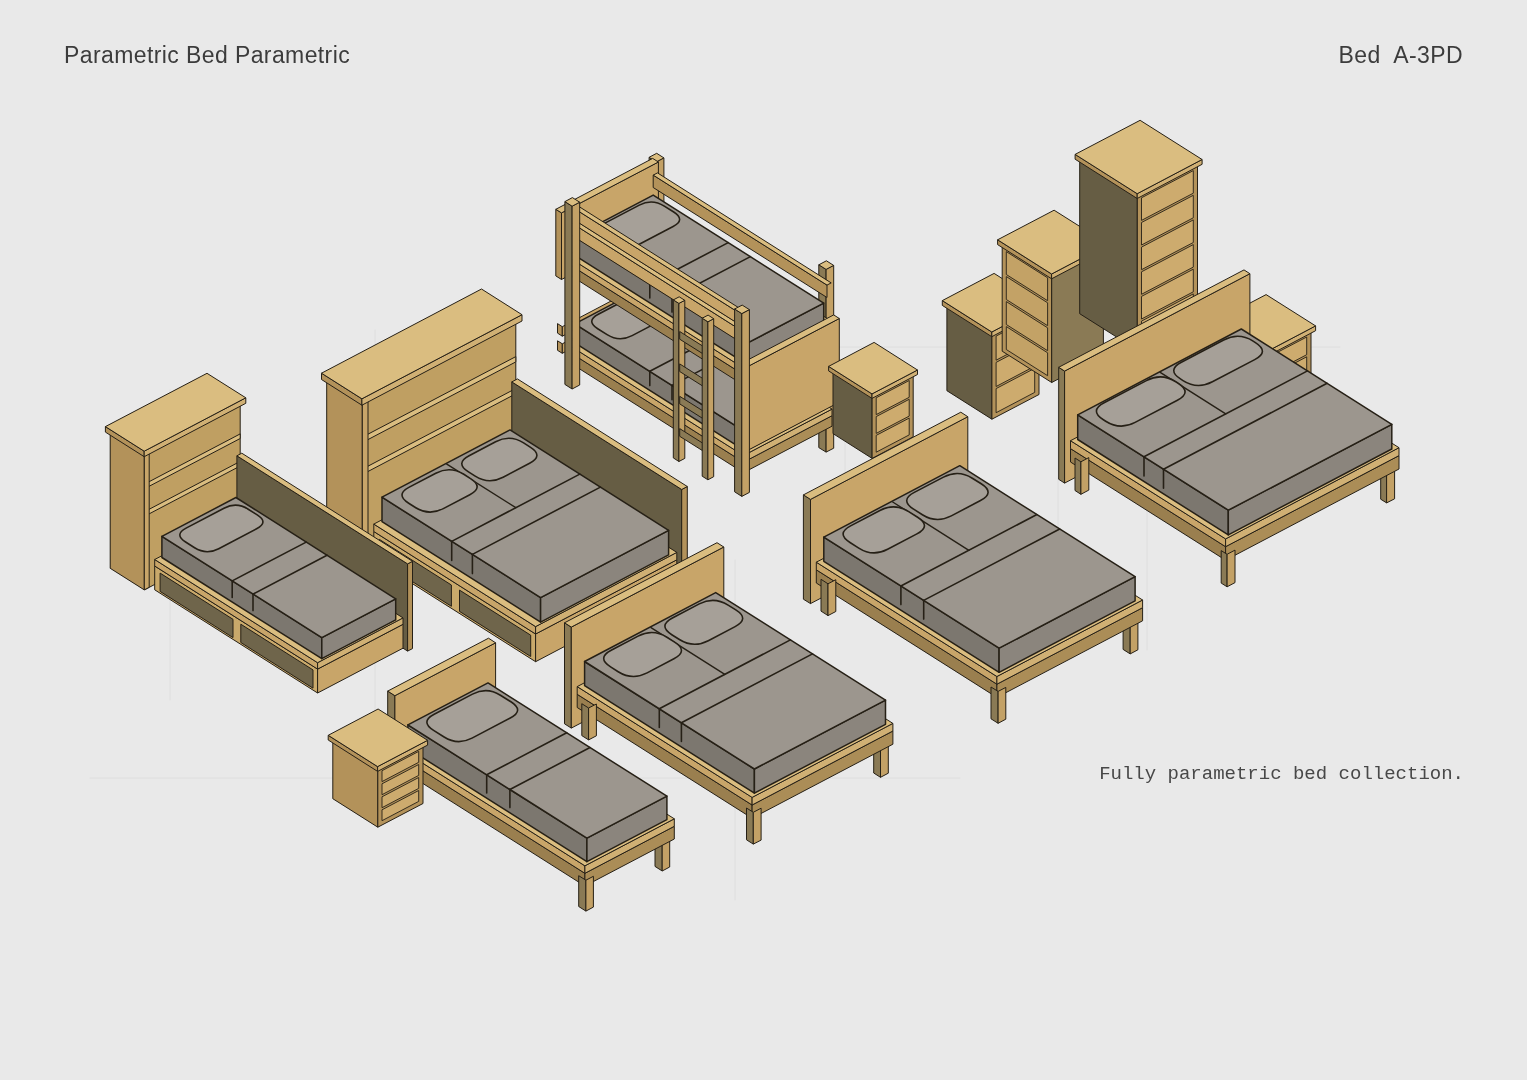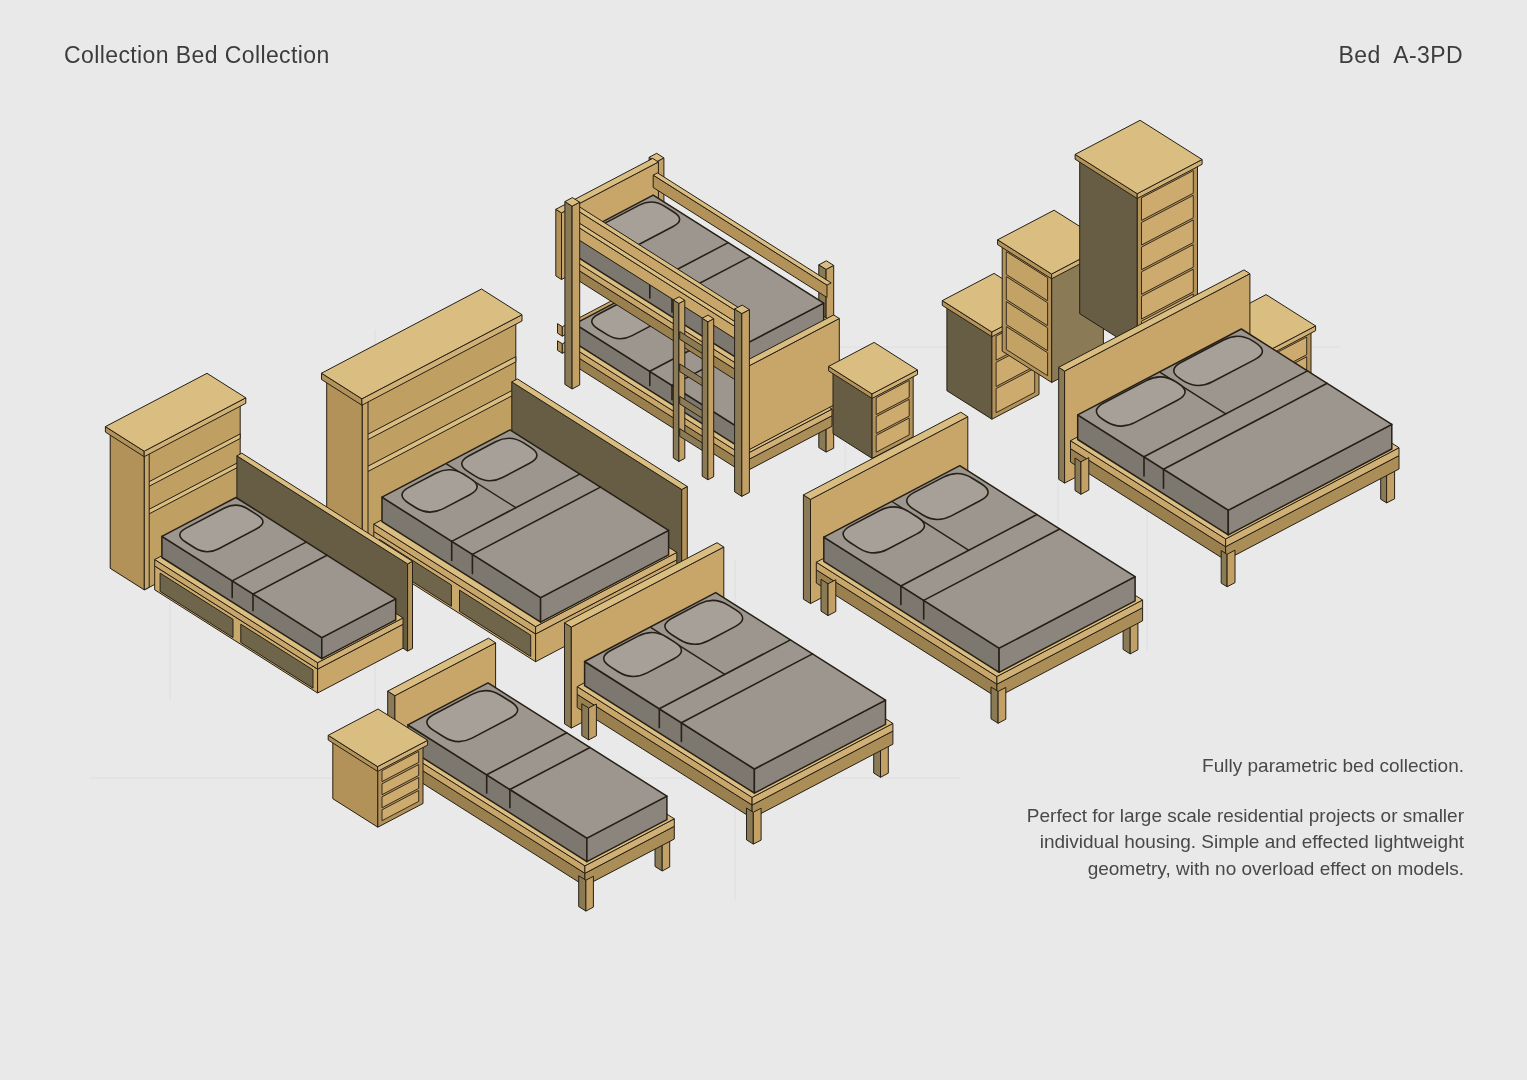--- a/index.html
+++ b/index.html
@@ -2,21 +2,21 @@
 <html><head>
 <meta charset="utf-8">
 <style>
   html,body{margin:0;padding:0;}
   body{font-family:"Liberation Sans","DejaVu Sans",sans-serif;}
   .page{position:relative;width:1527px;height:1080px;overflow:hidden;background:#e9e9e9;}
   .scene-svg{position:absolute;left:0;top:0;width:1527px;height:1080px;}
   .hdr-title{position:absolute;left:64px;top:42px;font-size:23px;letter-spacing:.4px;color:#3c3c3c;}
   .hdr-code{position:absolute;right:64px;top:42px;font-size:23px;letter-spacing:.4px;word-spacing:7px;color:#3c3c3c;text-align:left;}
   .desc{position:absolute;right:63px;top:753px;width:505px;text-align:right;color:#484848;font-size:19px;line-height:1.38;}
-  .desc p{margin:0 0 24px 0;}
+  .desc p{margin:8px 0 24px 0;font-family:Liberation Mono, monospace;}
 </style>
 <title>Parametric Bed Collection</title></head>
 <body>
 
 <div class="page">
   <svg id="scene" class="scene-svg" viewBox="0 0 1527 1080">
       <g>
         <line x1="170.0" y1="390.0" x2="170.0" y2="700.0" stroke="#dedede" stroke-width="1" stroke-linecap="round"></line>
         <line x1="375.0" y1="330.0" x2="375.0" y2="730.0" stroke="#dedede" stroke-width="1" stroke-linecap="round"></line>
         <line x1="735.0" y1="560.0" x2="735.0" y2="900.0" stroke="#dedede" stroke-width="1" stroke-linecap="round"></line>
@@ -329,19 +329,18 @@
         <polygon points="423.0,803.5 377.8,827.2 377.8,768.7 423.0,744.9" fill="#b3925a" stroke="#262016" stroke-width="1" stroke-linejoin="round"></polygon>
         <polygon points="418.7,801.4 382.0,820.7 382.0,809.8 418.7,790.5" fill="#cdab6e" stroke="#262016" stroke-width="0.9" stroke-linejoin="round"></polygon>
         <polygon points="418.7,788.4 382.0,807.7 382.0,796.8 418.7,777.5" fill="#cdab6e" stroke="#262016" stroke-width="0.9" stroke-linejoin="round"></polygon>
         <polygon points="418.7,775.4 382.0,794.7 382.0,783.8 418.7,764.5" fill="#cdab6e" stroke="#262016" stroke-width="0.9" stroke-linejoin="round"></polygon>
         <polygon points="418.7,762.3 382.0,781.6 382.0,770.7 418.7,751.4" fill="#cdab6e" stroke="#262016" stroke-width="0.9" stroke-linejoin="round"></polygon>
         <polygon points="328.2,740.0 377.6,771.4 377.6,766.6 328.2,735.3" fill="#b3925a" stroke="#262016" stroke-width="1" stroke-linejoin="round"></polygon>
         <polygon points="427.6,745.1 377.6,771.4 377.6,766.6 427.6,740.3" fill="#d0b074" stroke="#262016" stroke-width="1" stroke-linejoin="round"></polygon>
         <polygon points="378.1,709.0 427.6,740.3 377.6,766.6 328.2,735.3" fill="#dabd80" stroke="#262016" stroke-width="1" stroke-linejoin="round"></polygon>
       </g>
     </svg>
-  <div class="hdr-title">Collection Bed Collection</div>
+  <div class="hdr-title">Parametric Bed Parametric</div>
   <div class="hdr-code">Bed A-3PD</div>
   <div class="desc">
     <p>Fully parametric bed collection.</p>
-    <p>Perfect for large scale residential projects or smaller individual housing. Simple and effected lightweight geometry, with no overload effect on models.</p>
   </div>
 </div>
 
 </body></html>

